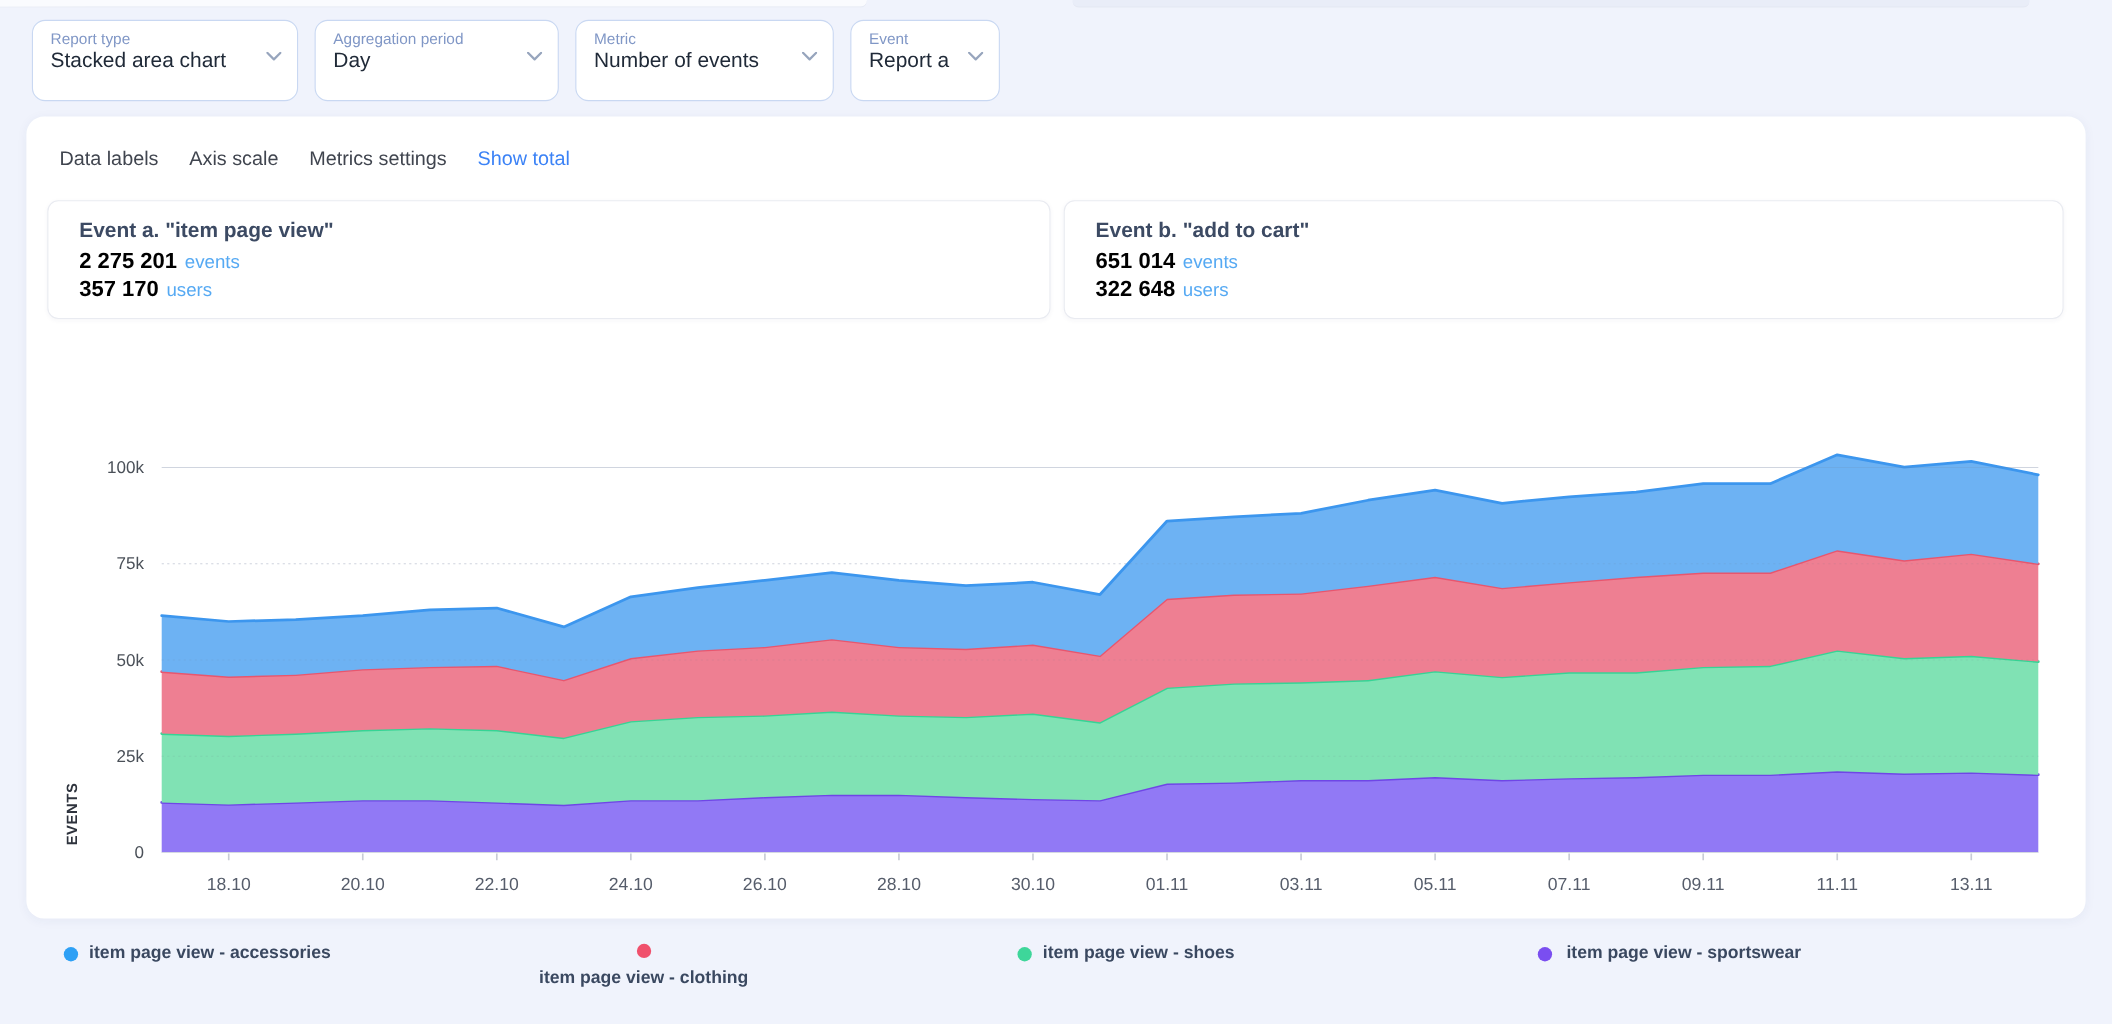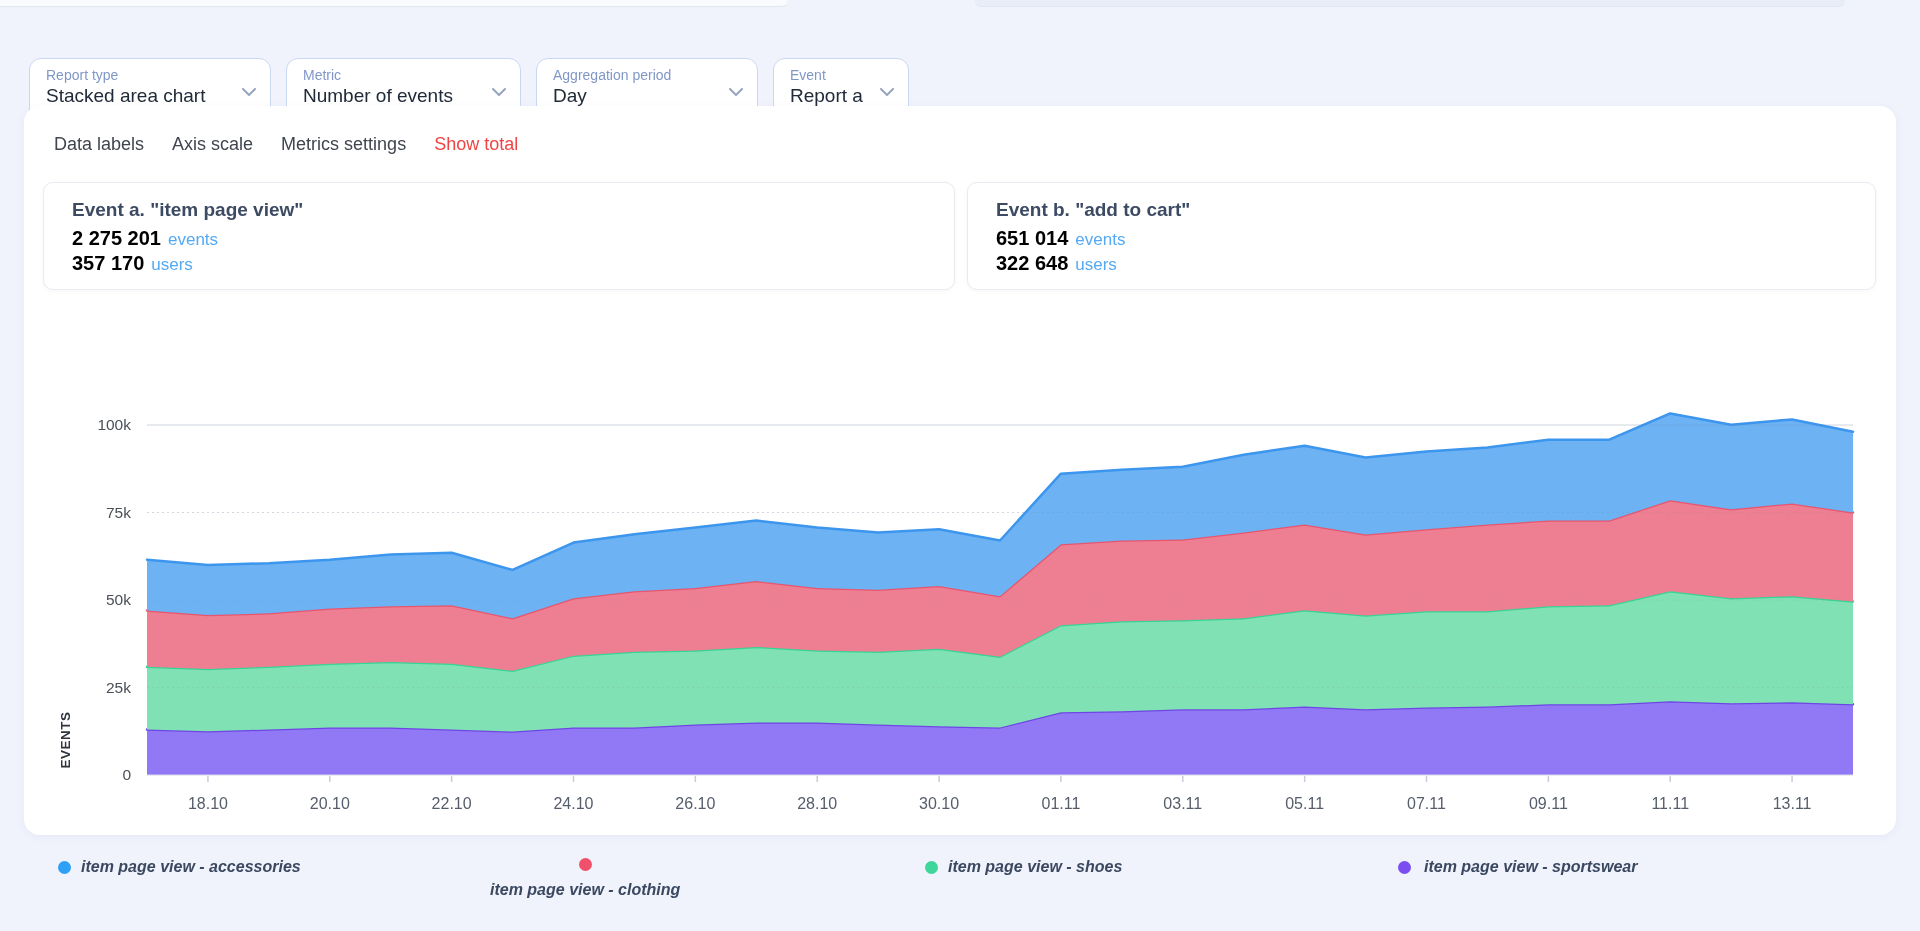--- a/index.html
+++ b/index.html
@@ -13,85 +13,85 @@
   
   .top-strip { position:absolute; top:0; height:7px; background:#fafbfe; border-bottom:1px solid #e3e7f2; }
   .top-strip.left  { left:0;   width:788px; border-bottom-left-radius:0; border-bottom-right-radius:6px; }
   .top-strip.right { left:975px; width:870px; background:#e9edf8; border-bottom:1px solid #e3e7f2; border-radius:0 0 6px 6px; }
 
   
   .filters { position:absolute; left:29px; top:18px; display:flex; gap:15px; }
   .dropdown {
     position:relative; height:74px; background:#ffffff;
     border:1.5px solid #c9d8f2; border-radius:12px;
-    padding:8px 38px 8px 16px; cursor:pointer;margin-top:40px;
+    padding:8px 38px 8px 16px; cursor:pointer;
   }
   .dropdown .dd-label { font-size:14px; color:#8097c6; line-height:17px; }
   .dropdown .dd-value { font-size:19px; color:#202a38; font-weight:500; line-height:23px; }
   .dropdown .chevron { position:absolute; right:14px; top:24px; }
   .dd-report { width:242px; } .dd-agg { width:222px; } .dd-metric { width:235px; } .dd-event { width:136px; }
 
   
   .panel {
     position:absolute; left:24px; top:106px; width:1872px; height:729px;
     background:#ffffff; border-radius:16px;
     box-shadow:0 2px 10px rgba(40,60,110,0.05);
   }
   .tabs { position:absolute; left:30px; top:28px; display:flex; gap:28px; }
   .tab { font-size:18px; color:#40454f; cursor:pointer; }
-  .tab.active { color:#ef4444; }
+  .tab.active { color:#3b82f6; }
 
   .cards { position:absolute; left:19px; top:76px; display:flex; gap:12px; }
   .card {
     height:108px; background:#ffffff;
     border:1px solid #e9ebf1; border-radius:10px;
     box-shadow:0 1px 4px rgba(40,60,110,0.04);
     padding:16px 28px;
   }
   .card1 { width:912px; } .card2 { width:909px; }
   .card-title { font-size:19px; font-weight:700; color:#3c4a63; margin-bottom:6px; }
   .card-line { margin-top:2px; }
   .card-num { font-size:20px; font-weight:700; color:#000000; }
   .card-unit { font-size:17px; color:#55a9f3; margin-left:7px; }
 
   .chart-svg { position:absolute; left:0; top:0; width:1872px; height:818px; pointer-events:none; }
 
   .legend { position:absolute; left:0; top:752px; width:1872px; height:36px; }
-  .legend-item { position:absolute; display:flex; align-items:center; gap:10px; cursor:pointer;font-style:italic; }
+  .legend-item { position:absolute; display:flex; align-items:center; gap:10px; cursor:pointer; }
   .legend-dot { width:13px; height:13px; border-radius:50%; }
   .legend-label { font-size:16px; font-weight:600; color:#3a4860; }
 </style>
 </head>
 <body>
 
 <div class="top-strip left"></div>
 <div class="top-strip right"></div>
 
 <div class="filters">
   <div class="dropdown dd-report">
     <div class="dd-label">Report type</div>
     <div class="dd-value">Stacked area chart</div>
     <span class="chevron">
       <svg width="14" height="9" viewBox="0 0 14 9">
           <path d="M1 1l6 6 6-6" stroke="#97a5bd" stroke-width="2" fill="none" stroke-linecap="round" stroke-linejoin="round"></path>
         </svg>
     </span>
   </div>
+  <div class="dropdown dd-agg">
+    <div class="dd-label">Aggregation period</div>
+    <div class="dd-value">Day</div>
+    <span class="chevron">
+      <svg width="14" height="9" viewBox="0 0 14 9">
+          <path d="M1 1l6 6 6-6" stroke="#97a5bd" stroke-width="2" fill="none" stroke-linecap="round" stroke-linejoin="round"></path>
+        </svg>
+    </span>
+  </div>
   <div class="dropdown dd-metric">
     <div class="dd-label">Metric</div>
     <div class="dd-value">Number of events</div>
-    <span class="chevron">
-      <svg width="14" height="9" viewBox="0 0 14 9">
-          <path d="M1 1l6 6 6-6" stroke="#97a5bd" stroke-width="2" fill="none" stroke-linecap="round" stroke-linejoin="round"></path>
-        </svg>
-    </span>
-  </div>
-  <div class="dropdown dd-agg">
-    <div class="dd-label">Aggregation period</div>
-    <div class="dd-value">Day</div>
     <span class="chevron">
       <svg width="14" height="9" viewBox="0 0 14 9">
           <path d="M1 1l6 6 6-6" stroke="#97a5bd" stroke-width="2" fill="none" stroke-linecap="round" stroke-linejoin="round"></path>
         </svg>
     </span>
   </div>
   <div class="dropdown dd-event">
     <div class="dd-label">Event</div>
     <div class="dd-value">Report a</div>
     <span class="chevron">

